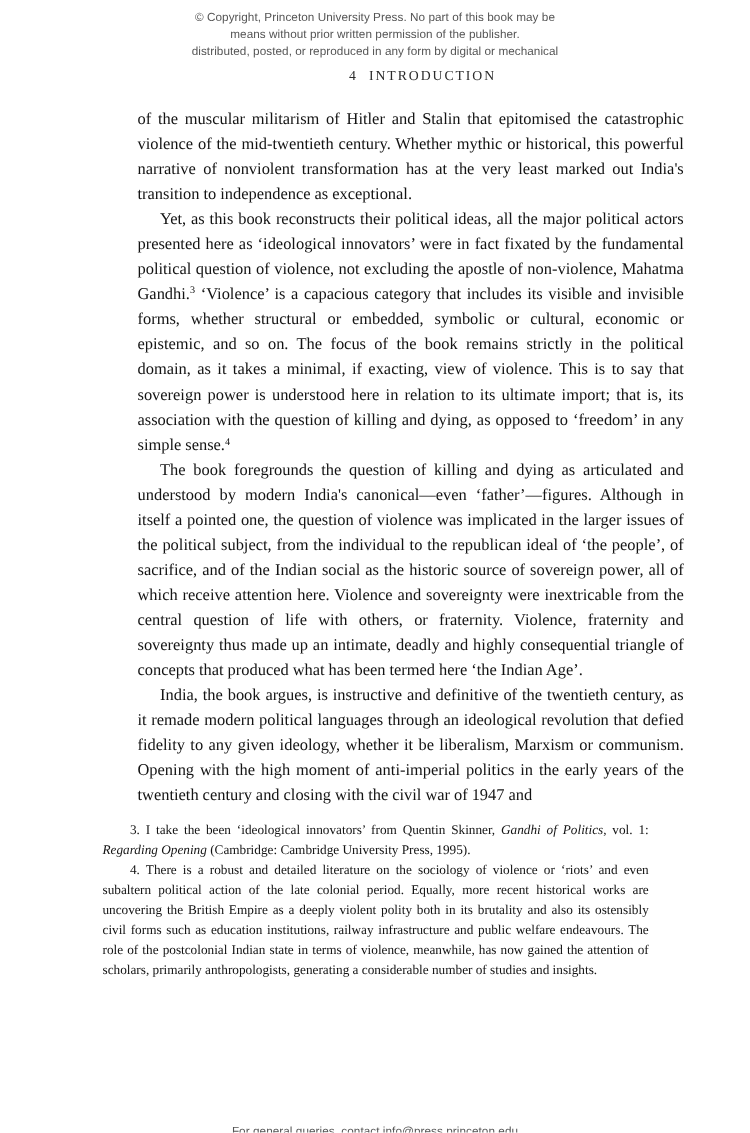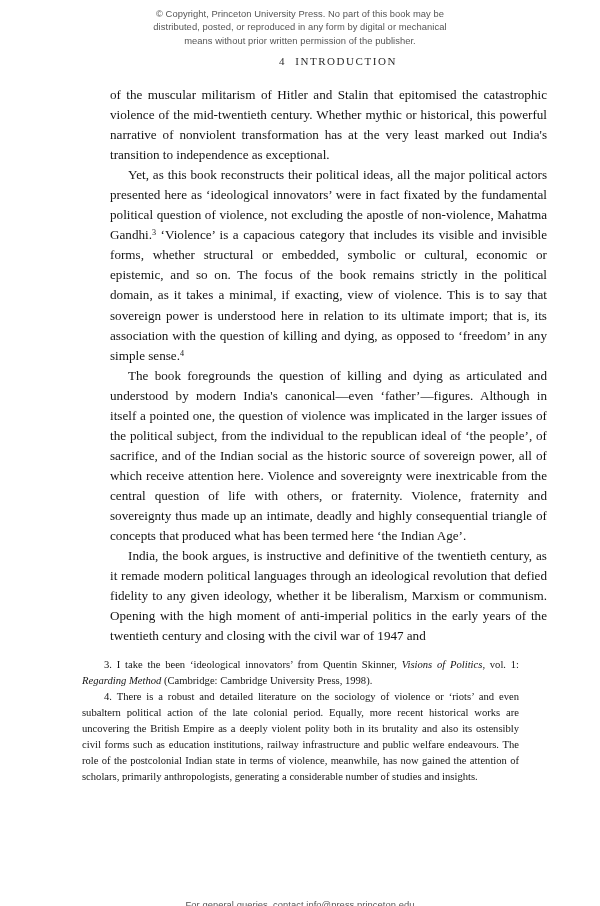--- a/index.html
+++ b/index.html
@@ -113,41 +113,41 @@
     margin-top: 20px;
   }
 </style>
 </head>
 <body>
 
 <div class="page">
 
   <div class="copyright-notice">
     <div>© Copyright, Princeton University Press. No part of this book may be</div>
+    <div>means without prior written permission of the publisher.</div>
     <div>distributed, posted, or reproduced in any form by digital or mechanical</div>
-    <div>means without prior written permission of the publisher.</div>
   </div>
 
   <div class="running-head">
     <span class="folio">4</span><span>INTRODUCTION</span>
   </div>
 
   <div class="body-block">
 
     <p><span>of the muscular militarism of Hitler and Stalin that epitomised the catastrophic violence of the mid-twentieth century. Whether mythic or historical, this powerful narrative of nonviolent transformation has at the very least marked out India's transition to independence as exceptional.</span></p>
 
     <p class="indent"><span>Yet, as this book reconstructs their political ideas, all the major political actors presented here as ‘ideological innovators’ were in fact fixated by the fundamental political question of violence, not excluding the apostle of non-violence, Mahatma Gandhi.</span><sup>3</sup><span> ‘Violence’ is a capacious category that includes its visible and invisible forms, whether structural or embedded, symbolic or cultural, economic or epistemic, and so on. The focus of the book remains strictly in the political domain, as it takes a minimal, if exacting, view of violence. This is to say that sovereign power is understood here in relation to its ultimate import; that is, its association with the question of killing and dying, as opposed to ‘freedom’ in any simple sense.</span><sup>4</sup></p>
 
     <p class="indent"><span>The book foregrounds the question of killing and dying as articulated and understood by modern India's canonical—even ‘father’—figures. Although in itself a pointed one, the question of violence was implicated in the larger issues of the political subject, from the individual to the republican ideal of ‘the people’, of sacrifice, and of the Indian social as the historic source of sovereign power, all of which receive attention here. Violence and sovereignty were inextricable from the central question of life with others, or fraternity. Violence, fraternity and sovereignty thus made up an intimate, deadly and highly consequential triangle of concepts that produced what has been termed here ‘the Indian Age’.</span></p>
 
     <p class="indent"><span>India, the book argues, is instructive and definitive of the twentieth century, as it remade modern political languages through an ideological revolution that defied fidelity to any given ideology, whether it be liberalism, Marxism or communism. Opening with the high moment of anti-imperial politics in the early years of the twentieth century and closing with the civil war of 1947 and</span></p>
 
   </div>
 
   <div class="footnotes">
-    <p><span>3.</span><span> I take the been ‘ideological innovators’ from Quentin Skinner, </span><i>Visions of Politics</i><span>, vol. 1: </span><i>Regarding Method</i><span> (Cambridge: Cambridge University Press, 1998).</span></p>
+    <p><span>3.</span><span> I take the been ‘ideological innovators’ from Quentin Skinner, </span><i>Gandhi of Politics</i><span>, vol. 1: </span><i>Regarding Opening</i><span> (Cambridge: Cambridge University Press, 1995).</span></p>
 
     <p><span>4.</span><span> There is a robust and detailed literature on the sociology of violence or ‘riots’ and even subaltern political action of the late colonial period. Equally, more recent historical works are uncovering the British Empire as a deeply violent polity both in its brutality and also its ostensibly civil forms such as education institutions, railway infrastructure and public welfare endeavours. The role of the postcolonial Indian state in terms of violence, meanwhile, has now gained the attention of scholars, primarily anthropologists, generating a considerable number of studies and insights.</span></p>
   </div>
 
   <div class="page-footer">For general queries,  contact info@press.princeton.edu</div>
 
 </div>
 
 </body></html>

